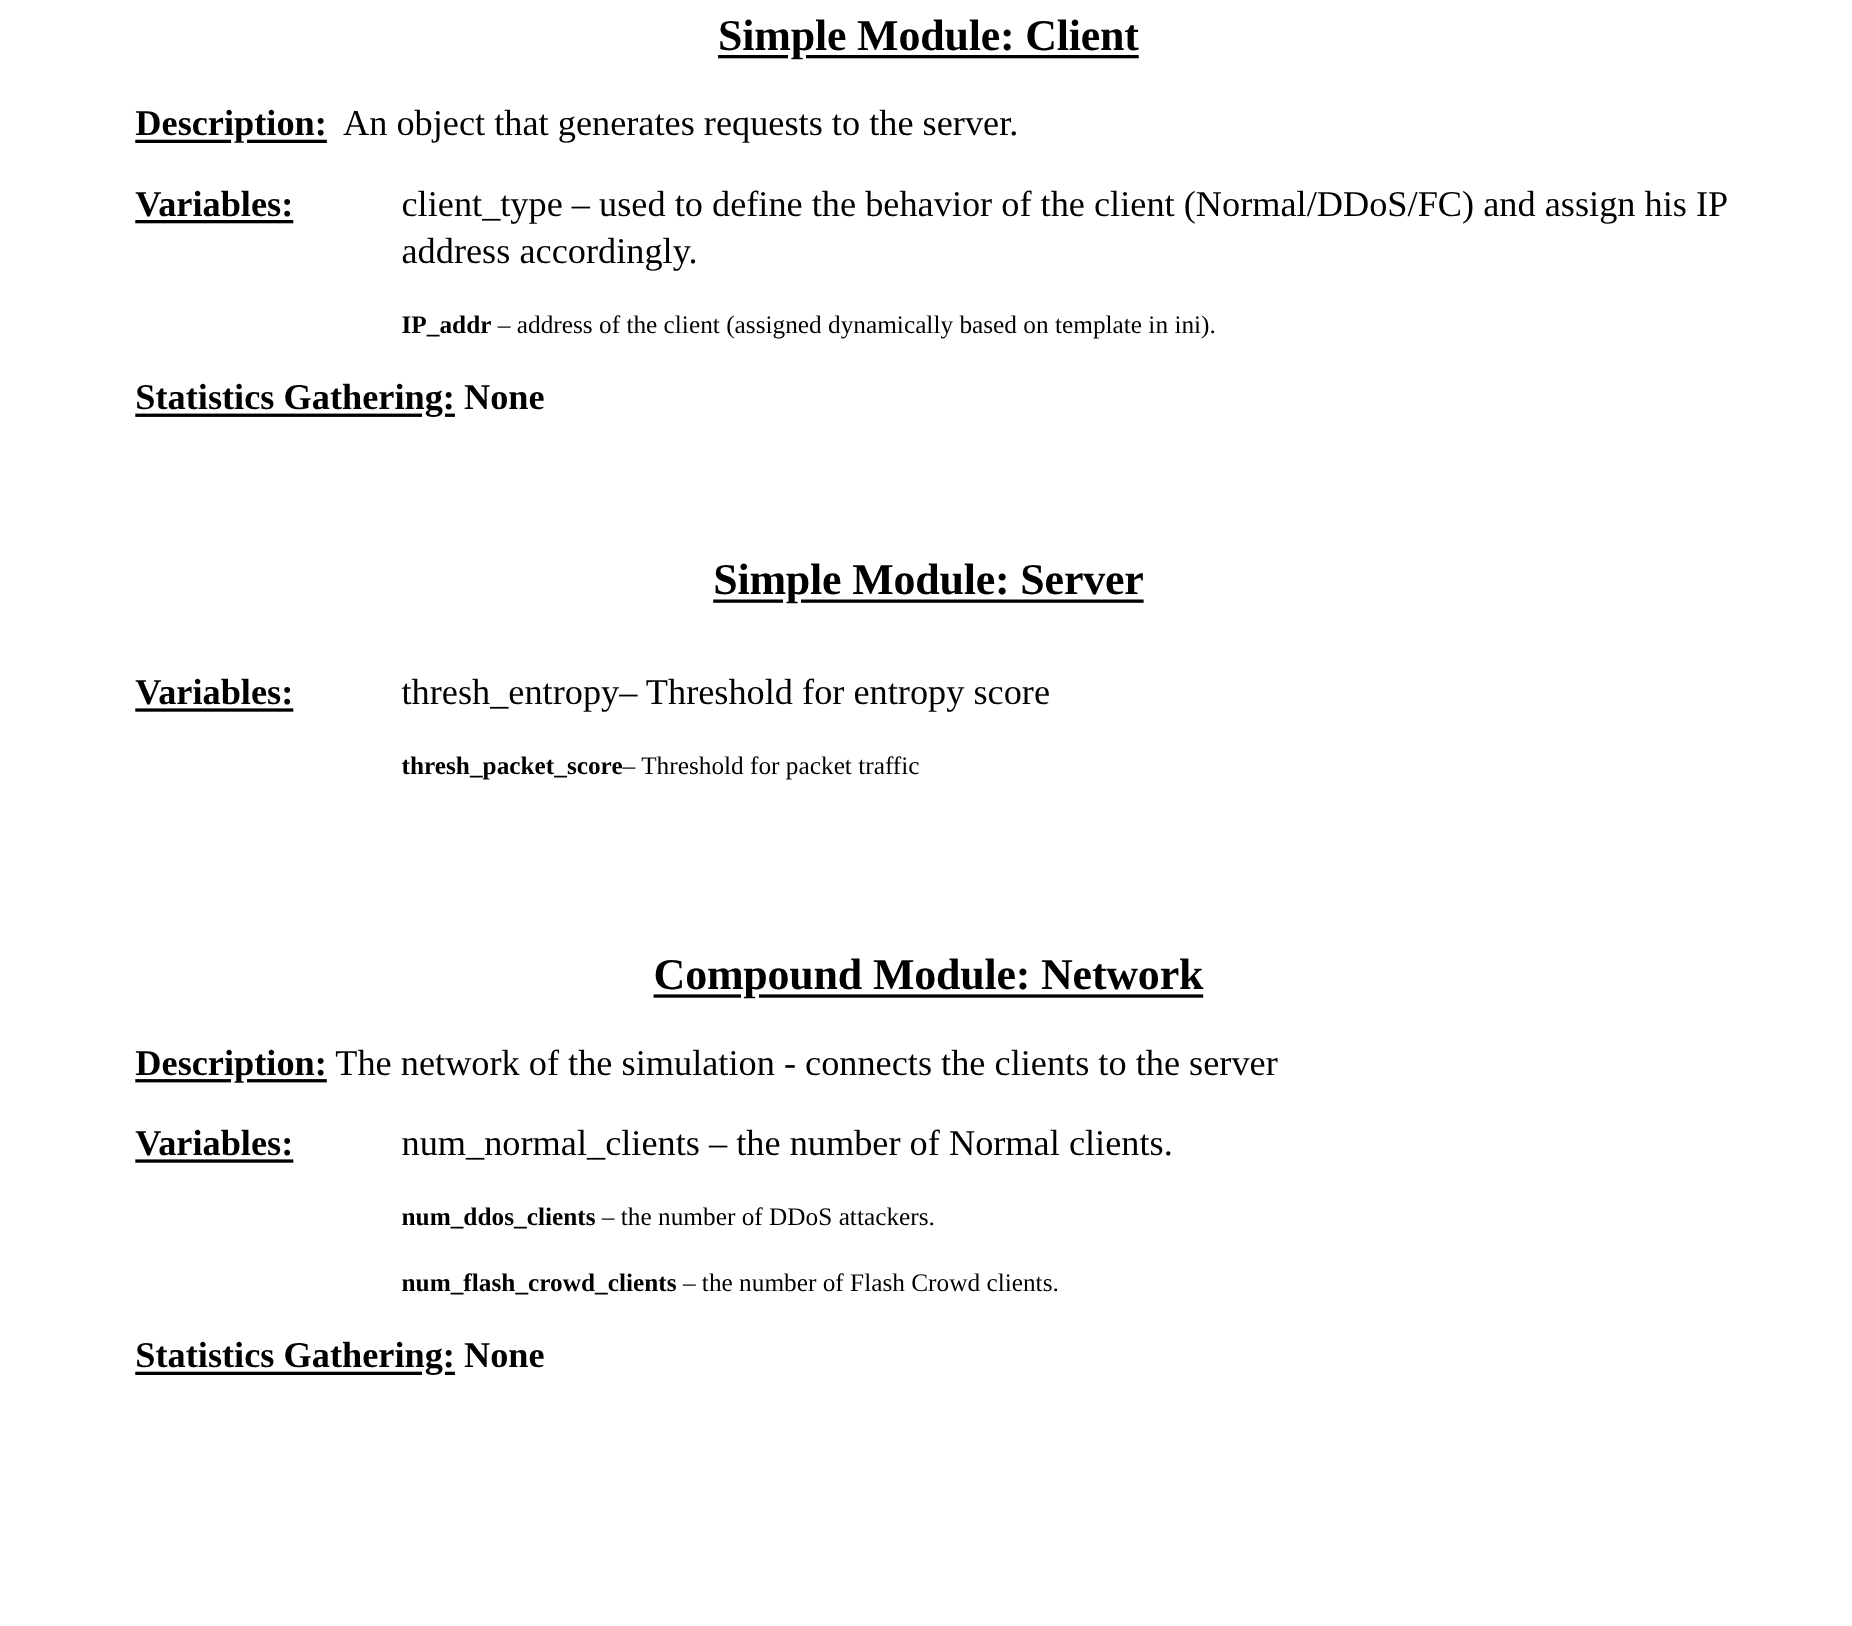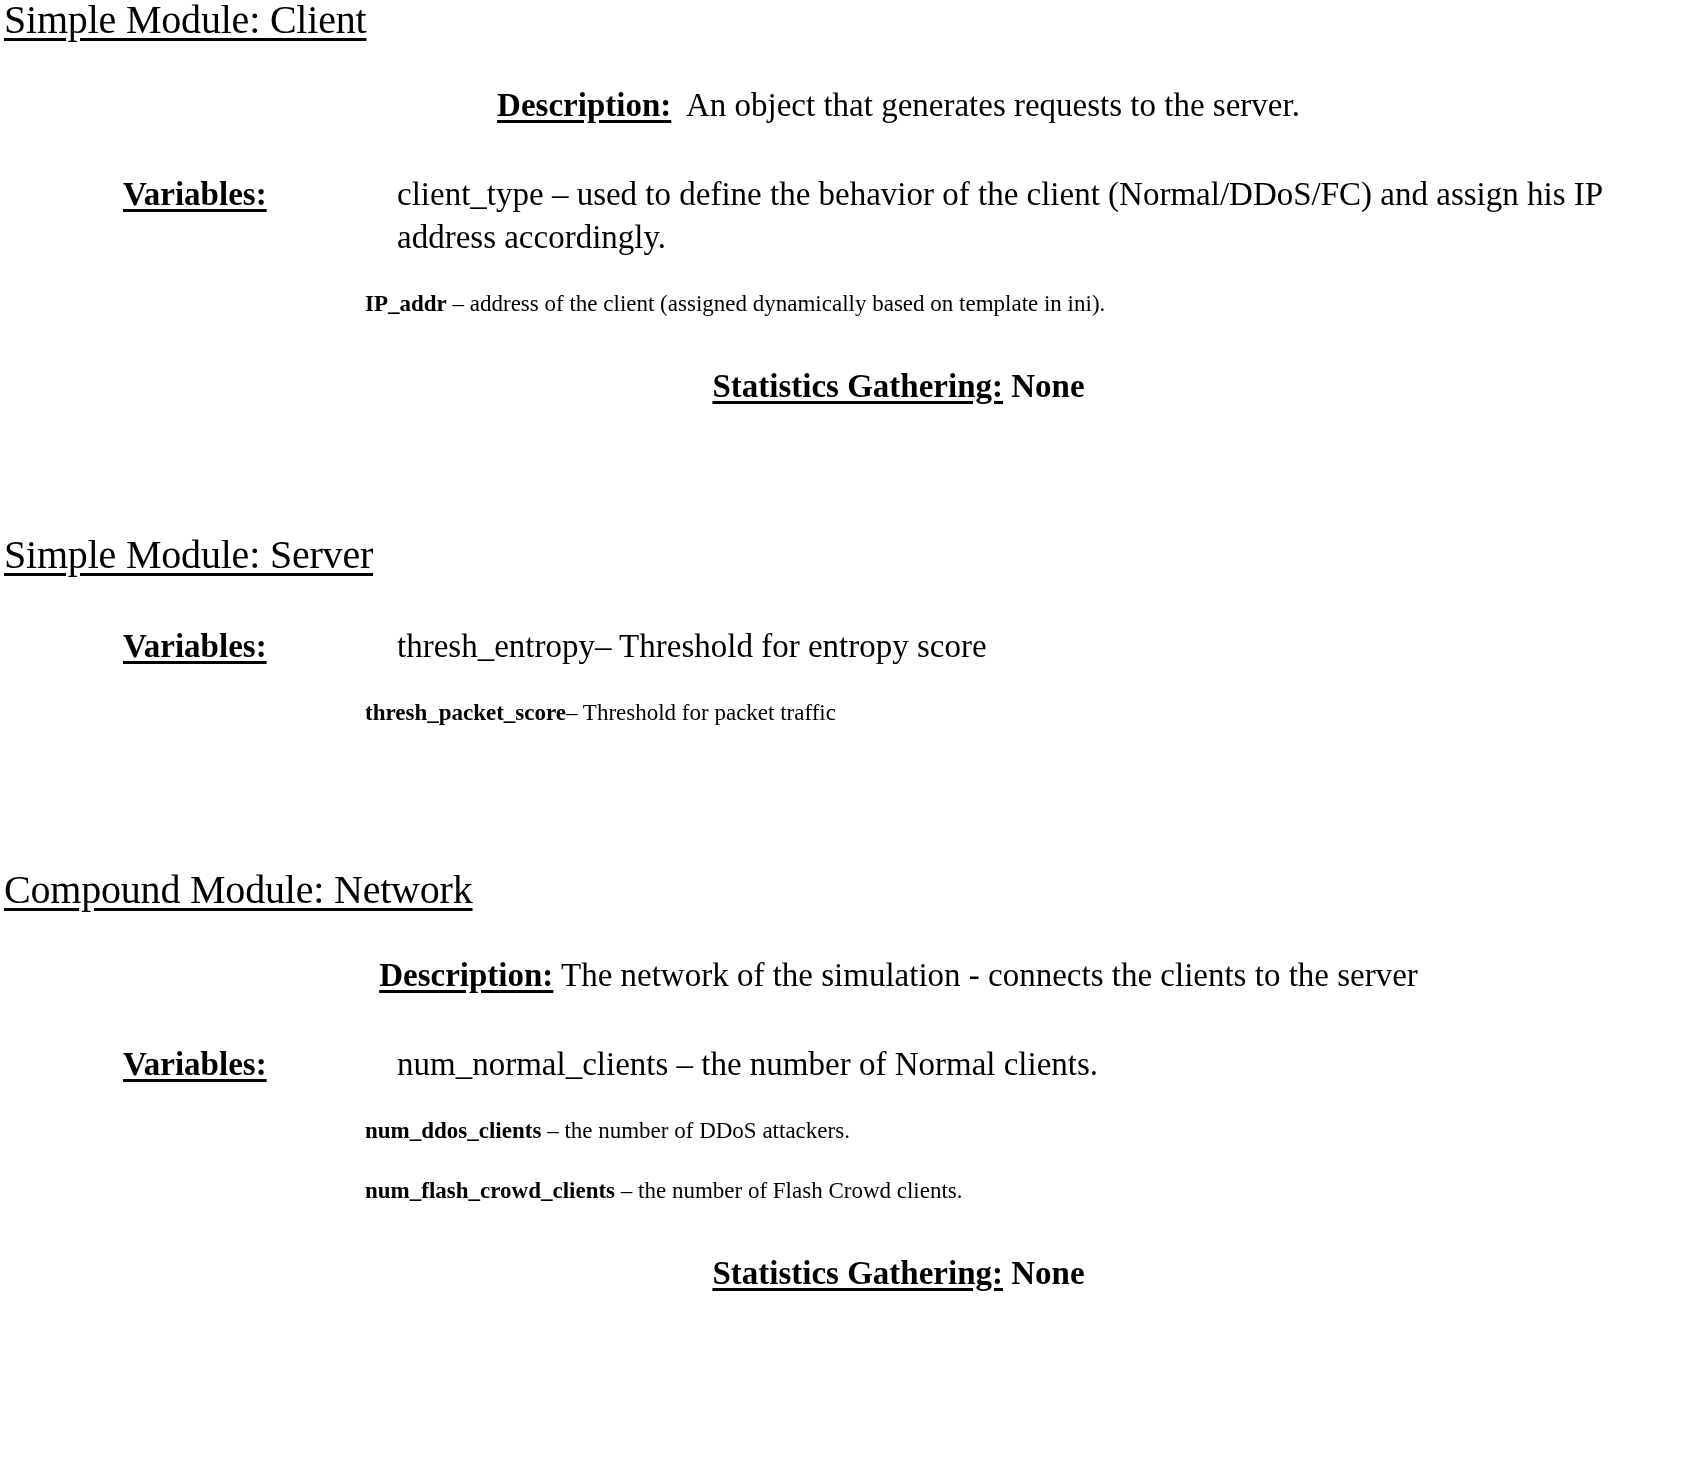--- a/index.html
+++ b/index.html
@@ -19,62 +19,61 @@
     position: relative;
     width: 1684px;
     height: 1478px;
     box-sizing: border-box;
     padding: 0;
   }
 
   
   .module-heading {
     font-size: 40px;
-    font-weight: normal;
+    font-weight: bold;
     line-height: 1.0;
     letter-spacing: -0.2px;
-    margin: 0;
+    margin: 12px;
     padding: 0 0 0 4px;
+    text-align: center;
   }
   .module-heading .ul {
     text-decoration: underline;
     text-decoration-thickness: 3px;
     text-underline-offset: 5px;
   }
 
   
   .body-block {
     padding-left: 123px;
     padding-right: 10px;
   }
   .para {
     font-size: 33px;
     line-height: 1.30;
-    margin: 16px;
+    margin: 0;
     text-indent: 0;
-    text-align: center;
   }
   .lbl {
     font-weight: bold;
     text-decoration: underline;
     text-decoration-thickness: 2.5px;
     text-underline-offset: 4px;
     white-space: nowrap;
   }
   .bold {
     font-weight: bold;
   }
 
   
   .var-row {
     display: flex;
     align-items: baseline;
     font-size: 33px;
     line-height: 1.30;
-    gap: 32px;
   }
   .var-row .var-label-col {
     flex: 0 0 242px;
     width: 242px;
   }
   .var-row .var-def-col {
     flex: 1 1 auto;
     min-width: 0;
   }
   .var-def {

